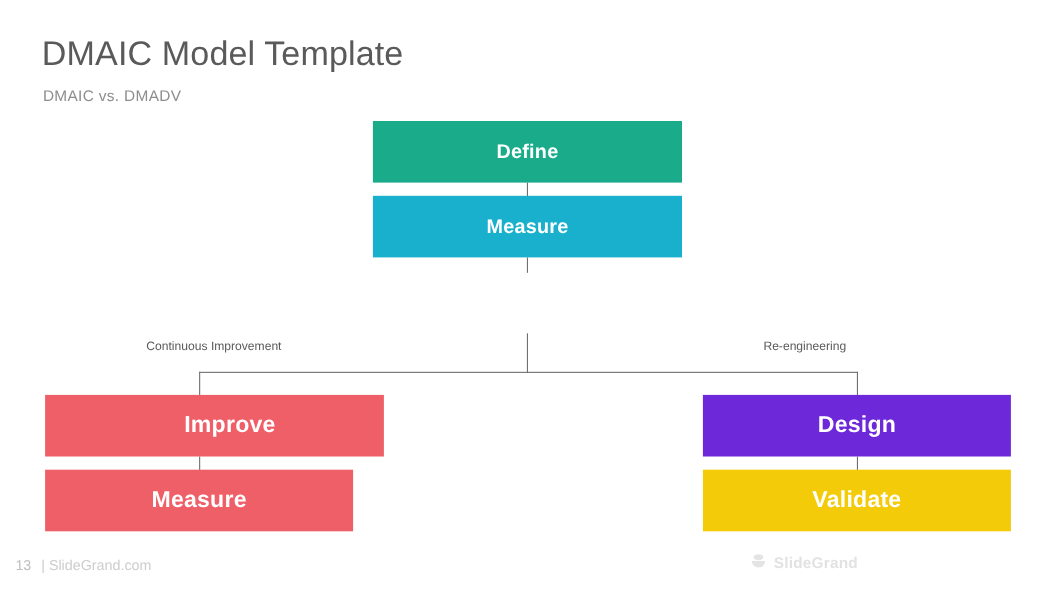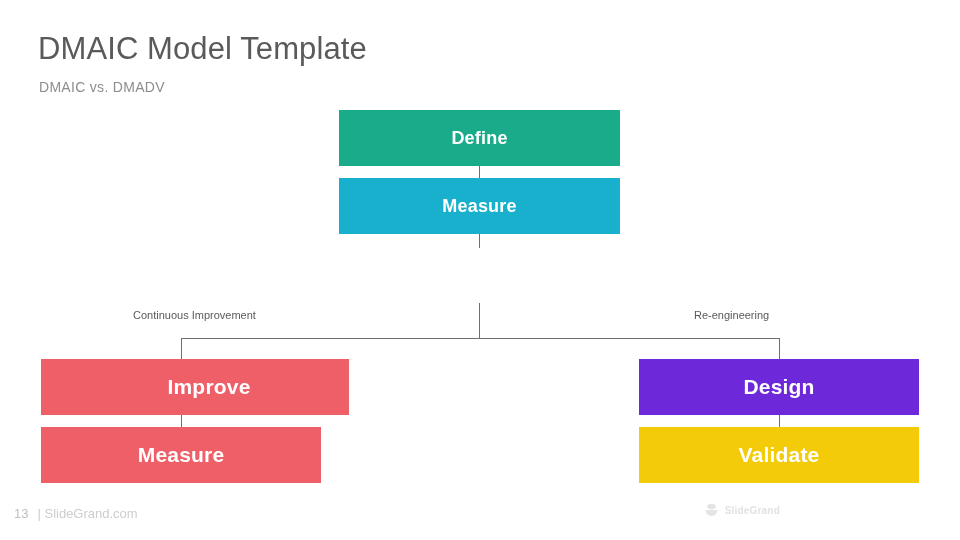--- a/index.html
+++ b/index.html
@@ -128,21 +128,21 @@
     display: flex;
     align-items: center;
     gap: 5px;
   }
   .brand-mark {
     width: 17px;
     height: 17px;
     display: block;
   }
   .brand-name {
-    font-size: 10px;
+    font-size: 14px;
     font-weight: bold;
     color: #e2e2e2;
     letter-spacing: 0.2px;
     white-space: nowrap;
   }
 </style>
 </head>
 <body>
 
 <div class="slide">

